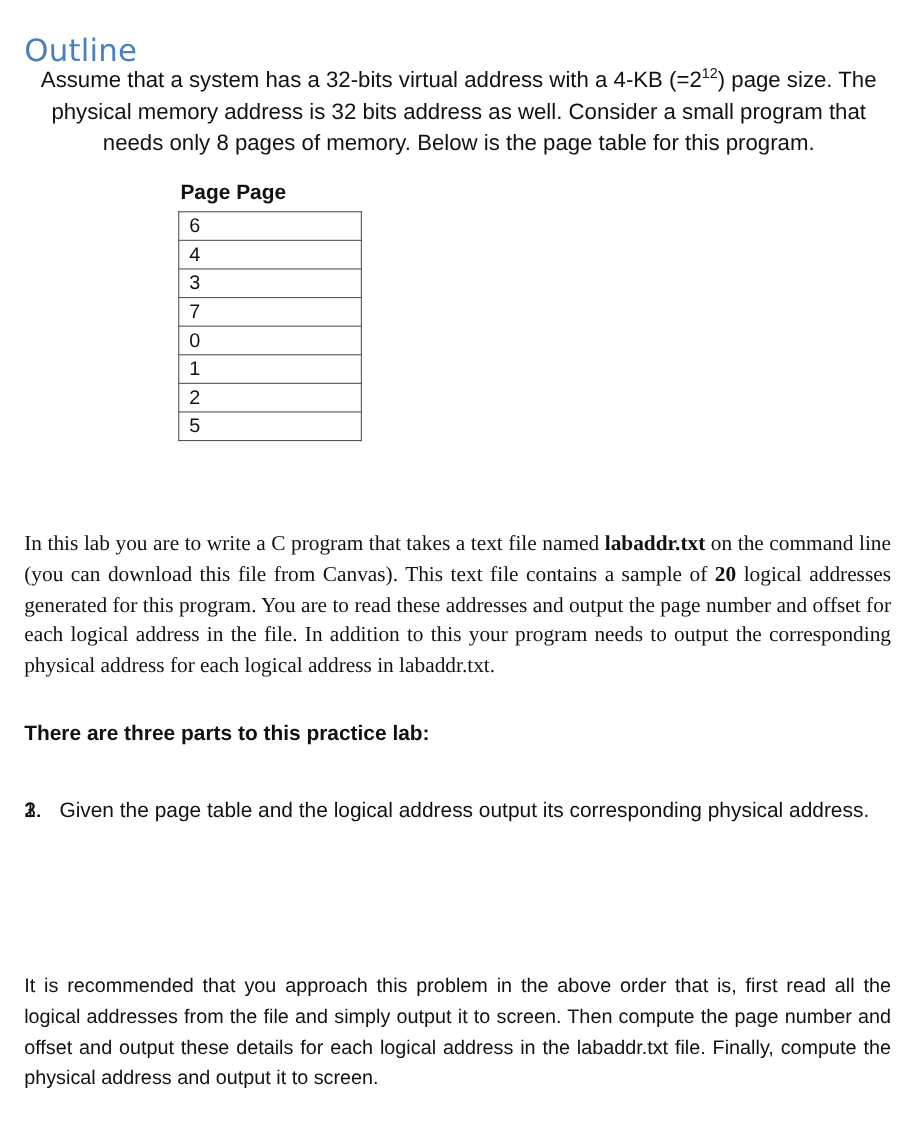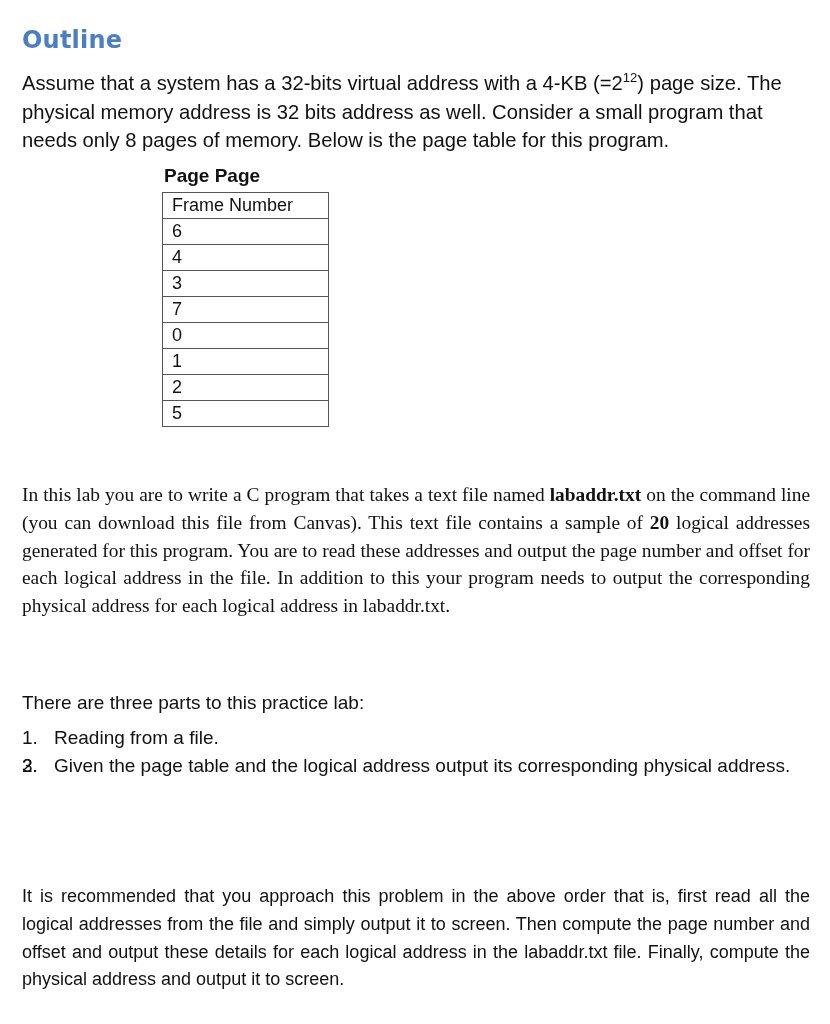--- a/index.html
+++ b/index.html
@@ -1,46 +1,43 @@
 <!DOCTYPE html>
 <html><head>
 <meta charset="utf-8">
 <style>
   html, body { margin: 0; padding: 0; background: #ffffff; }
   body { width: 830px; height: 1024px; position: relative; overflow: hidden;
          font-family: "Liberation Sans", sans-serif; color: #111; }
-  .title { position: absolute; left: 22px; top: 10px; font-size: 24px; color: #4a7fc1;
-           font-family: "DejaVu Sans", sans-serif; font-weight: bold; letter-spacing: 0.2px; }
-  .intro { position: absolute; left: 22px; top: 69px; width: 790px; font-size: 20.2px; line-height: 28.5px; }
+  .title { position: absolute; left: 22px; top: 10px; font-size: 28px; color: #4a7fc1;
+           font-family: "DejaVu Sans", sans-serif; font-weight: normal; letter-spacing: 0.2px; }
+  .intro { position: absolute; left: 22px; top: 59px; width: 790px; font-size: 20.2px; line-height: 28.5px; text-align: center; }
   .intro sup { font-size: 13px; line-height: 0; vertical-align: 8px; }
   .pt-caption { position: absolute; left: 164px; top: 165px; font-size: 19px; font-weight: bold; }
   table.pt { position: absolute; left: 162px; top: 192px; border-collapse: collapse; width: 167px; }
   table.pt td { border: 1.3px solid #555; font-size: 18px; height: 25px; padding: 0 0 0 9px; line-height: 25px; }
   .lab { position: absolute; left: 22px; top: 481px; width: 788px; font-size: 19.4px; line-height: 27.8px;
          text-align: justify; font-family: Liberation Serif, serif; }
-  .parts-heading { position: absolute; left: 22px; top: 692px; font-size: 19px; font-weight: normal; }
+  .parts-heading { position: absolute; left: 22px; top: 657px; font-size: 19px; font-weight: bold; }
   ol.parts { position: absolute; left: 22px; top: 724px; margin: 0; padding: 0; list-style: none; width: 790px; }
   ol.parts li { position: relative; padding-left: 32px; font-size: 19px; line-height: 27.5px; }
   ol.parts li .num { position: absolute; left: 0; top: 0; }
   .rec { position: absolute; left: 22px; top: 883px; width: 788px; font-size: 18px; line-height: 27.8px;
          text-align: justify; }
 </style>
 </head>
 <body>
 
 <h1 class="title">Outline</h1>
 
 <p class="intro" style="margin:0;"><span>Assume that a system has a 32-bits virtual address with a 4-KB (=2</span><sup>12</sup><span>) page size. The physical memory address is 32 bits address as well. Consider a small program that needs only 8 pages of memory. Below is the page table for this program.</span></p>
 
 <div class="pt-caption">Page Page</div>
 <table class="pt">
   <tbody>
-    <tr>
-        <td>Frame Number</td>
-      </tr>
     <tr>
         <td>6</td>
       </tr>
     <tr>
         <td>4</td>
       </tr>
     <tr>
         <td>3</td>
       </tr>
     <tr>
@@ -59,18 +56,18 @@
         <td>5</td>
       </tr>
   </tbody>
 </table>
 
 <p class="lab" style="margin:0;"><span>In this lab you are to write a C program that takes a text file named </span><b>labaddr.txt</b><span> on the command line (you can download this file from Canvas). This text file contains a sample of </span><b>20</b><span> logical addresses generated for this program. You are to read these addresses and output the page number and offset for each logical address in the file. In addition to this your program needs to output the corresponding physical address for each logical address in labaddr.txt.</span></p>
 
 <div class="parts-heading">There are three parts to this practice lab:</div>
 
 <ol class="parts">
-  <li><span class="num">1.</span><span>Reading from a file.</span></li>
+  <li><span class="num">1.</span></li>
   <li><span class="num">2.</span></li>
   <li><span class="num">3.</span><span>Given the page table and the logical address output its corresponding physical address.</span></li>
 </ol>
 
 <p class="rec" style="margin:0;">It is recommended that you approach this problem in the above order that is, first read all the logical addresses from the file and simply output it to screen. Then compute the page number and offset and output these details for each logical address in the labaddr.txt file. Finally, compute the physical address and output it to screen.</p>
 
 </body></html>

